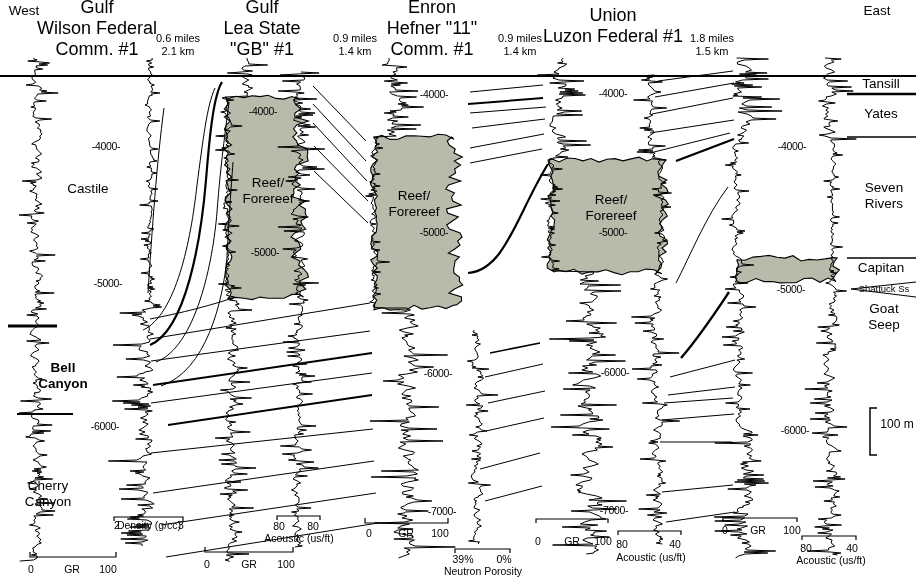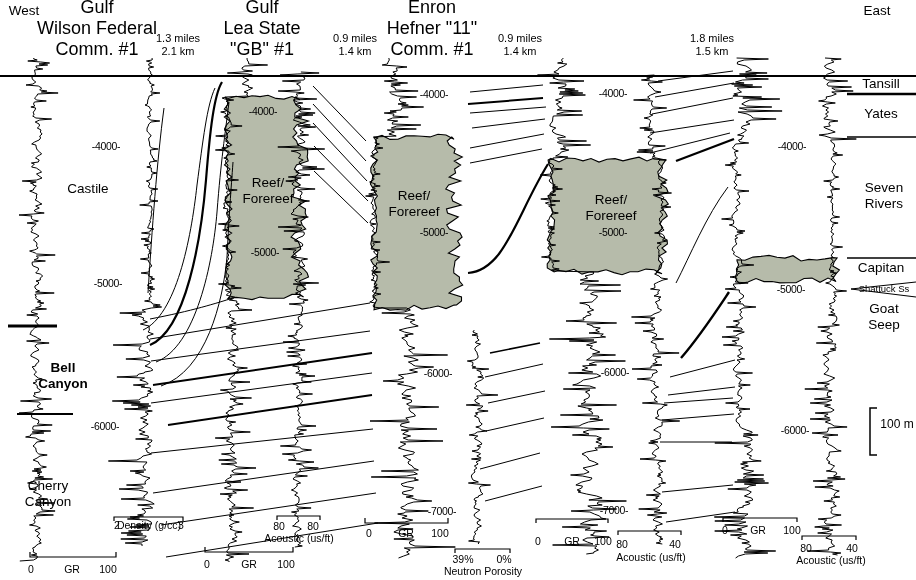--- a/index.html
+++ b/index.html
@@ -114,22 +114,24 @@
 
   <div class="lbl h" style="left:97px;top:29px">Gulf
 Wilson Federal
 Comm. #1</div>
   <div class="lbl h" style="left:262px;top:29px">Gulf
 Lea State
 "GB" #1</div>
   <div class="lbl h" style="left:432px;top:29px">Enron
 Hefner "11"
 Comm. #1</div>
-
-  <div class="lbl dist" style="left:178px;top:45px">1.3 miles
+  <div class="lbl h" style="left:613px;top:26px">Union
+Luzon Federal #1</div>
+
+  <div class="lbl dist" style="left:178px;top:45px">0.6 miles
 2.1 km</div>
   <div class="lbl dist" style="left:355px;top:45px">0.9 miles
 1.4 km</div>
   <div class="lbl dist" style="left:520px;top:45px">0.9 miles
 1.4 km</div>
   <div class="lbl dist" style="left:712px;top:45px">1.8 miles
 1.5 km</div>
 
   <div class="lbl fm" style="left:881px;top:84px">Tansill</div>
   <div class="lbl fm" style="left:881px;top:114px">Yates</div>

